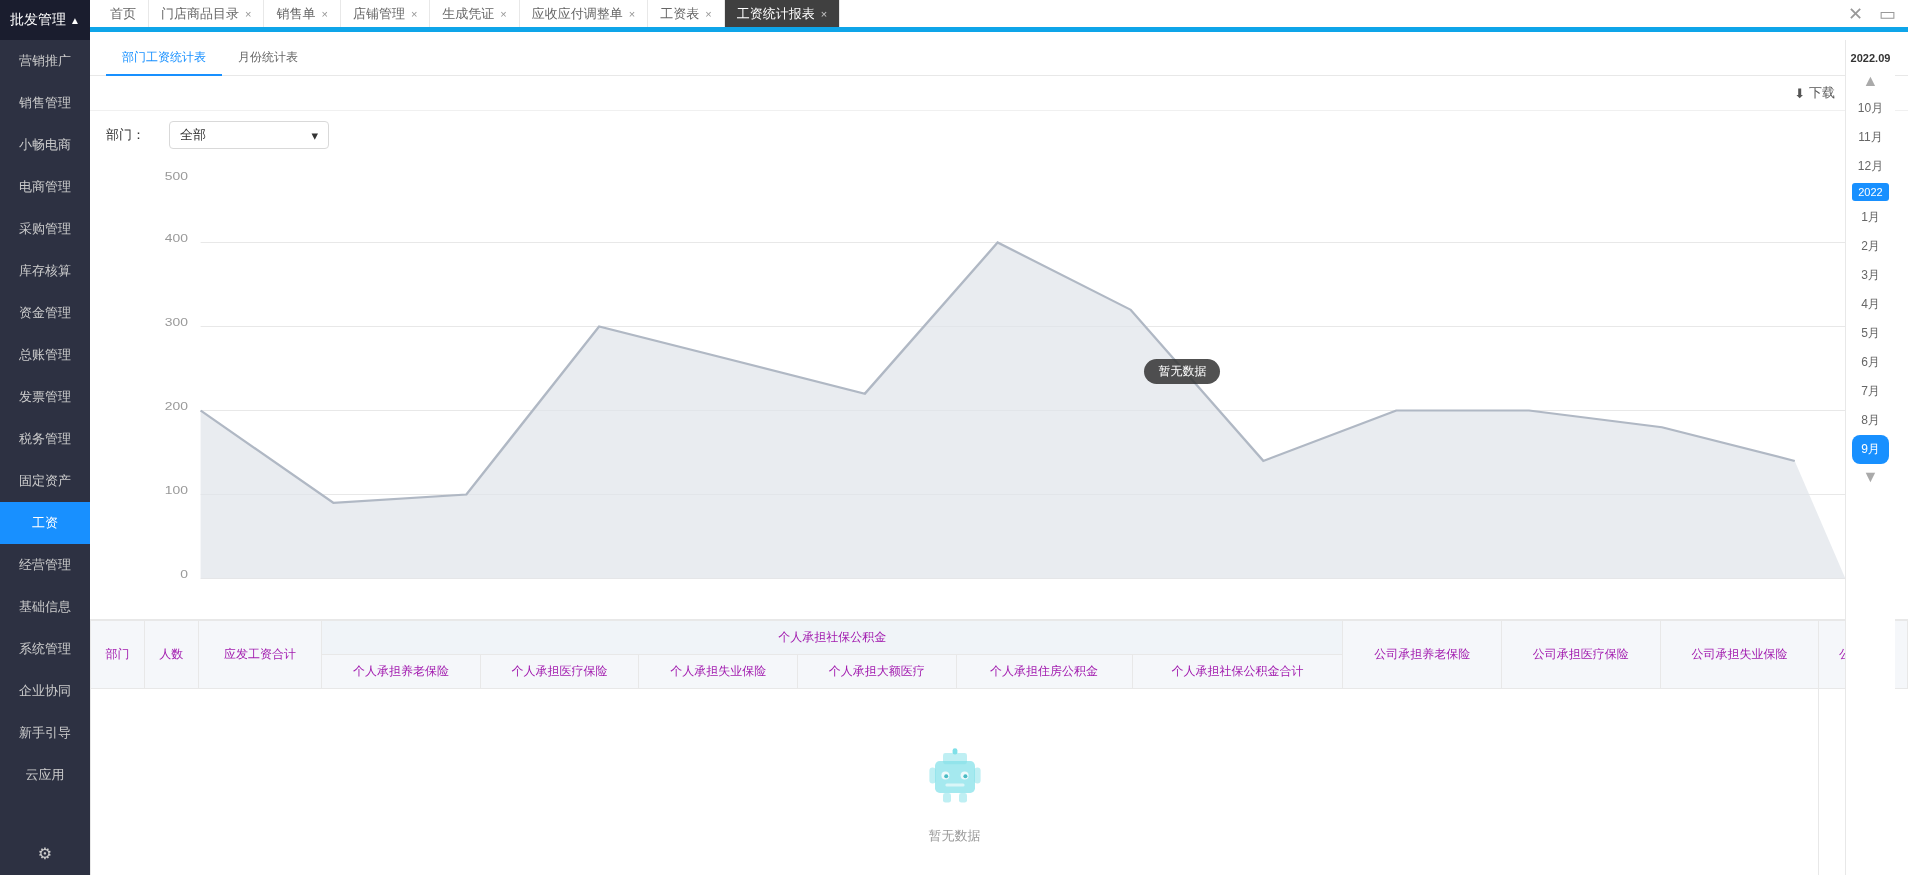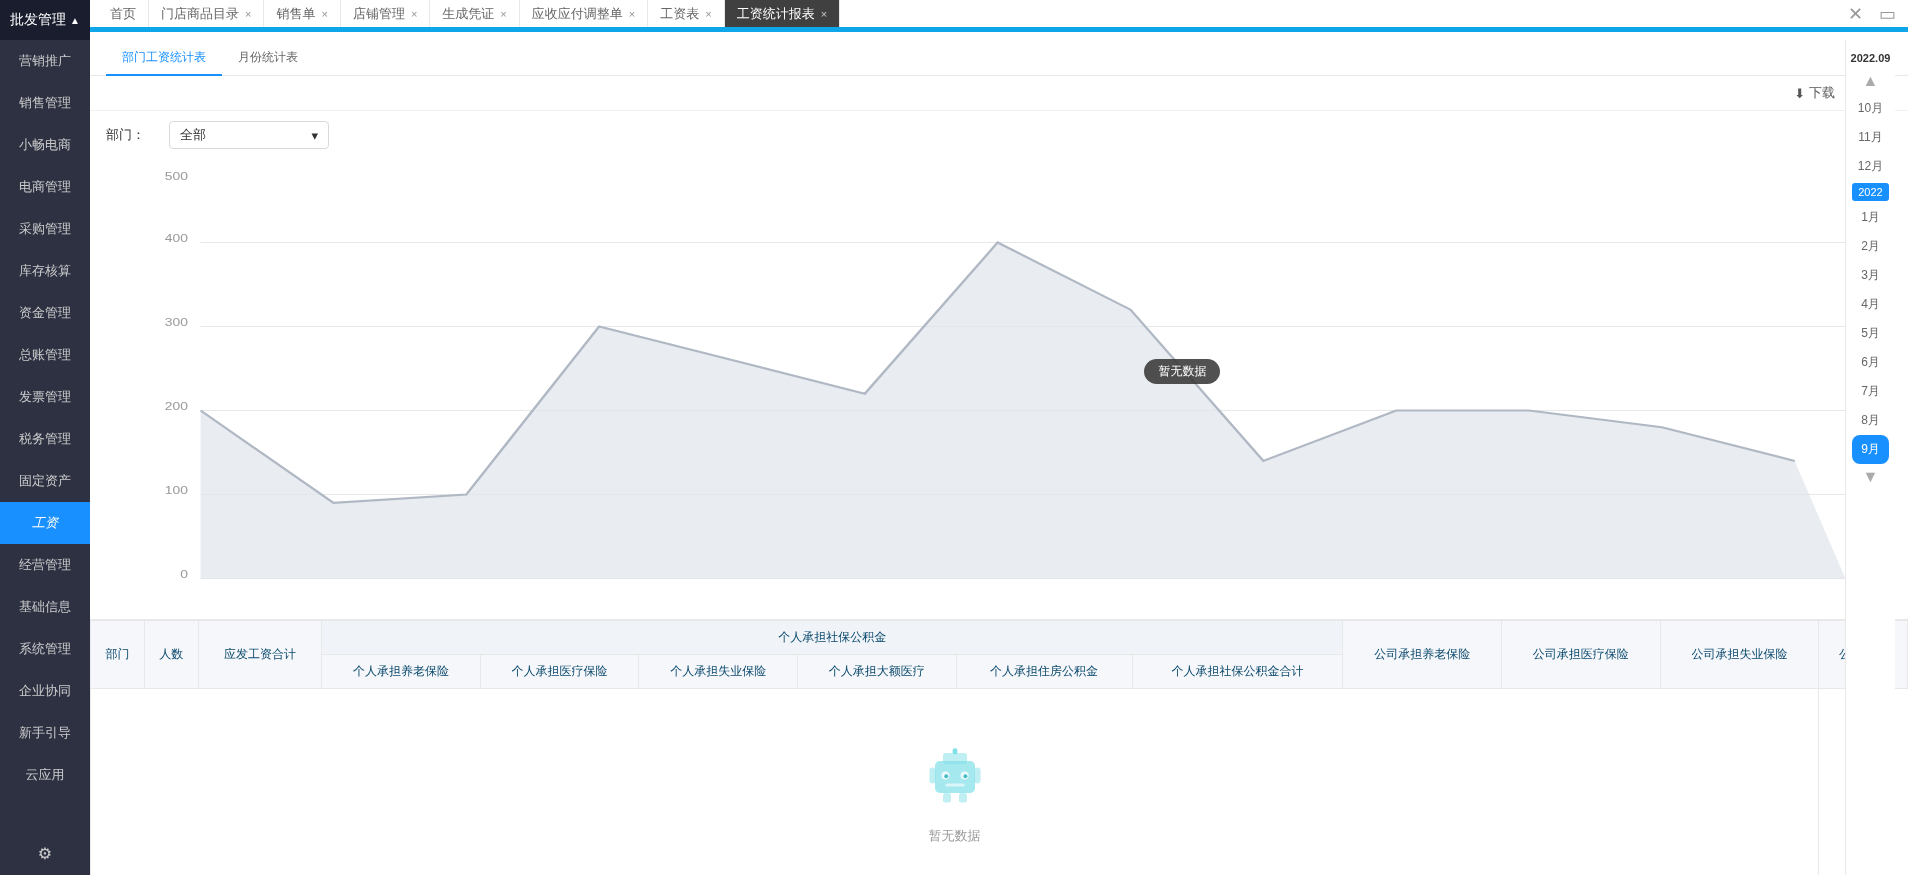--- a/index.html
+++ b/index.html
@@ -27,21 +27,21 @@
       height: 40px;
     }
     .sidebar-header .arrow { font-size: 10px; }
     .sidebar-item {
       color: #ccc;
       font-size: 13px;
       text-align: center;
       padding: 12px 0;
       cursor: pointer;
     }
-    .sidebar-item.active { background: #1890ff; color: #fff; font-style: italic; }
+    .sidebar-item.active { background: #1890ff; color: #fff; }
     .sidebar-bottom {
       margin-top: auto;
       padding: 12px 0;
       text-align: center;
       color: #ccc;
       cursor: pointer;
     }
 
     
     .main {
@@ -211,21 +211,21 @@
       border-collapse: collapse;
       font-size: 12px;
       min-width: 1400px;
     }
     .data-table th {
       background: #f5f7fa;
       border: 1px solid #e8e8e8;
       padding: 8px 6px;
       text-align: center;
       font-weight: normal;
-      color: #0c4a6e;
+      color: #a21caf;
       white-space: nowrap;
     }
     .data-table th.group-header {
       background: #f0f4f8;
     }
     .data-table td {
       border: 1px solid #e8e8e8;
       padding: 8px 6px;
       text-align: center;
       color: #555;

